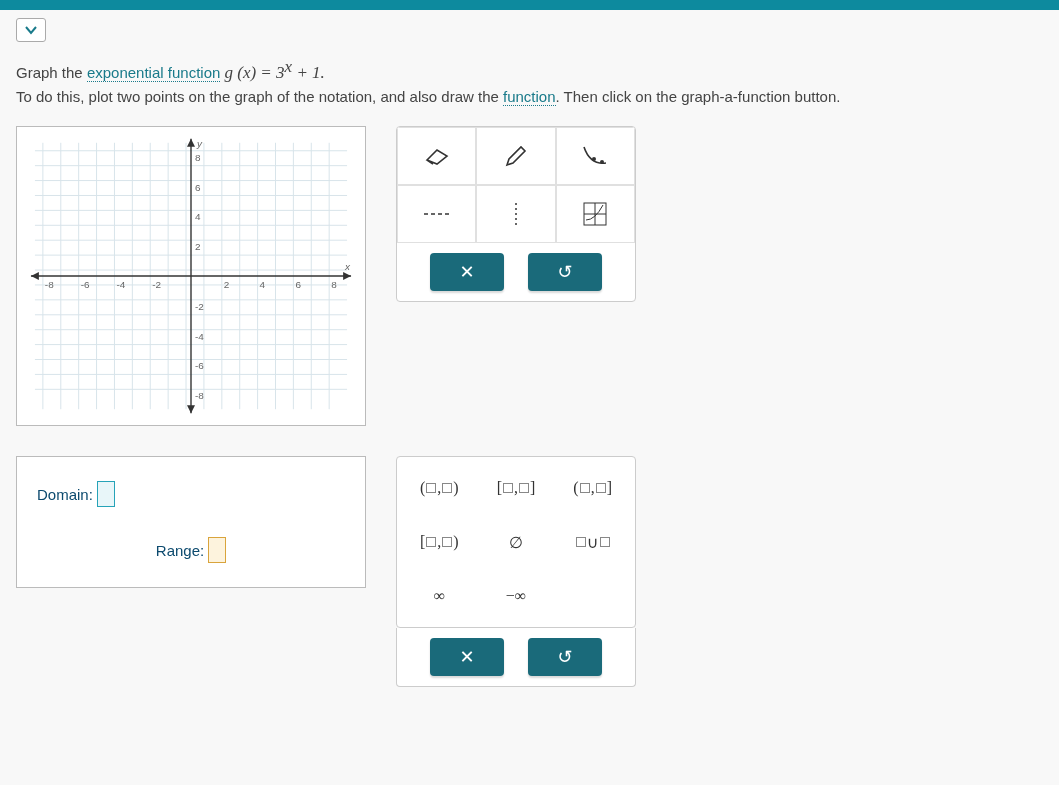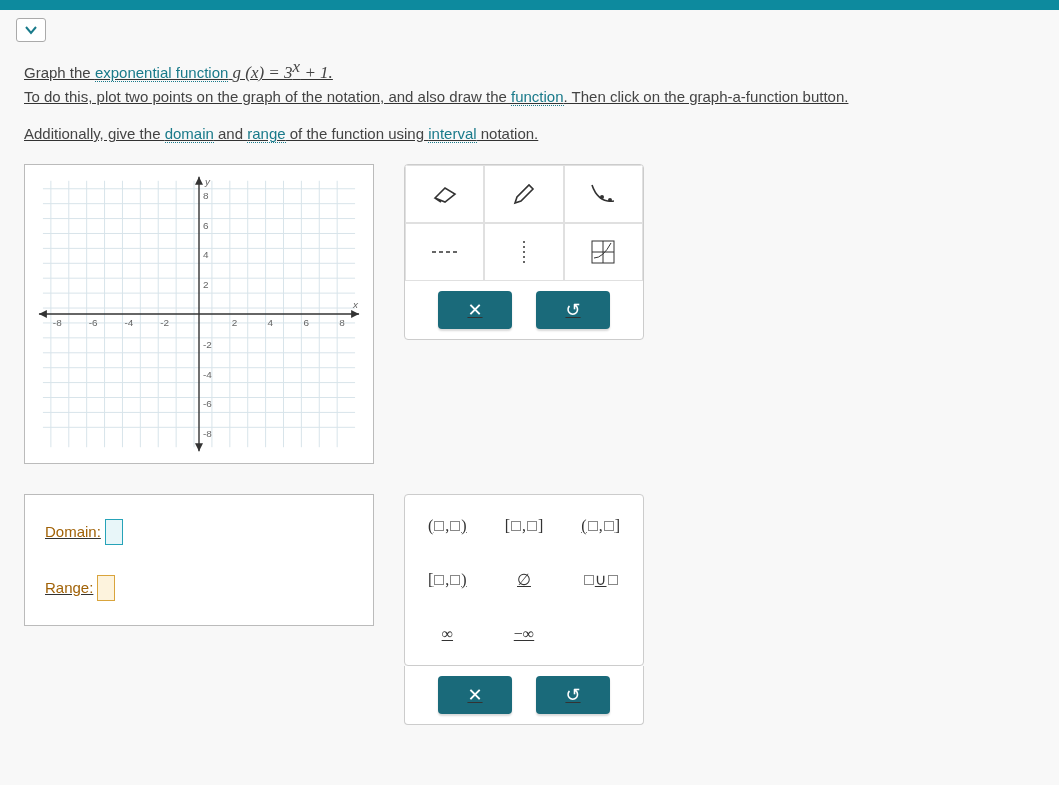--- a/index.html
+++ b/index.html
@@ -19,23 +19,22 @@
     height: 24px;
     border: 1px solid #aaa;
     border-radius: 3px;
     background: #fff;
     display: flex;
     align-items: center;
     justify-content: center;
     cursor: pointer;
   }
   .content {
-    padding: 12px 24px;
+    padding: 12px 16px;
     max-width: 1020px;
-    text-decoration: underline;
   }
   .problem-text {
     font-size: 15px;
     line-height: 1.5;
     color: #444;
   }
   .problem-text a {
     color: #197a8a;
     text-decoration: none;
     border-bottom: 1px dotted #197a8a;
@@ -106,24 +105,24 @@
     border: 1px solid #bbb;
     background: #fff;
     width: 350px;
     padding: 24px 20px;
   }
   .answer-field {
     display: flex;
     align-items: center;
     margin-bottom: 30px;
   }
-  .answer-field:last-child { margin-bottom: 0; }
+  .answer-field:last-child { margin-bottom: 0; justify-content: center; }
   .answer-label {
     font-size: 15px;
-    color: #a16207;
+    color: #0c4a6e;
     margin-right: 4px;
   }
   .input-slot {
     width: 18px;
     height: 26px;
     border: 1px solid #26a3b8;
     background: #e8f6f9;
     display: inline-block;
   }
   .input-slot.orange { border-color: #d9a43c; background: #fdf3dd; }
@@ -169,23 +168,20 @@
     <path d="M2 4 L7 10 L12 4" stroke="#197a8a" stroke-width="2" fill="none"></path>
   </svg>
 </div>
 
 <div class="content">
 
   <div class="problem-text">
     <span>Graph the </span><a>exponential function</a>
     <span class="math"> g (x) = 3</span><sup class="math">x</sup><span class="math"> + 1.</span><br>
     <span>To do this, plot two points on the graph of the notation, and also draw the </span><a>function</a><span>. Then click on the graph-a-function button.</span>
-    <p>
-      <span>Additionally, give the </span><a>domain</a><span> and </span><a>range</a><span> of the function using </span><a>interval</a><span> notation.</span>
-    </p>
   </div>
 
   <div class="row">
     <div class="graph-box">
       <svg width="338" height="288" viewBox="0 0 338 288">
         <g stroke="#d8e4ea" stroke-width="1">
           <line x1="20" y1="10" x2="20" y2="278"></line>
             <line x1="38" y1="10" x2="38" y2="278"></line>
           <line x1="56" y1="10" x2="56" y2="278"></line>
             <line x1="74" y1="10" x2="74" y2="278"></line>

